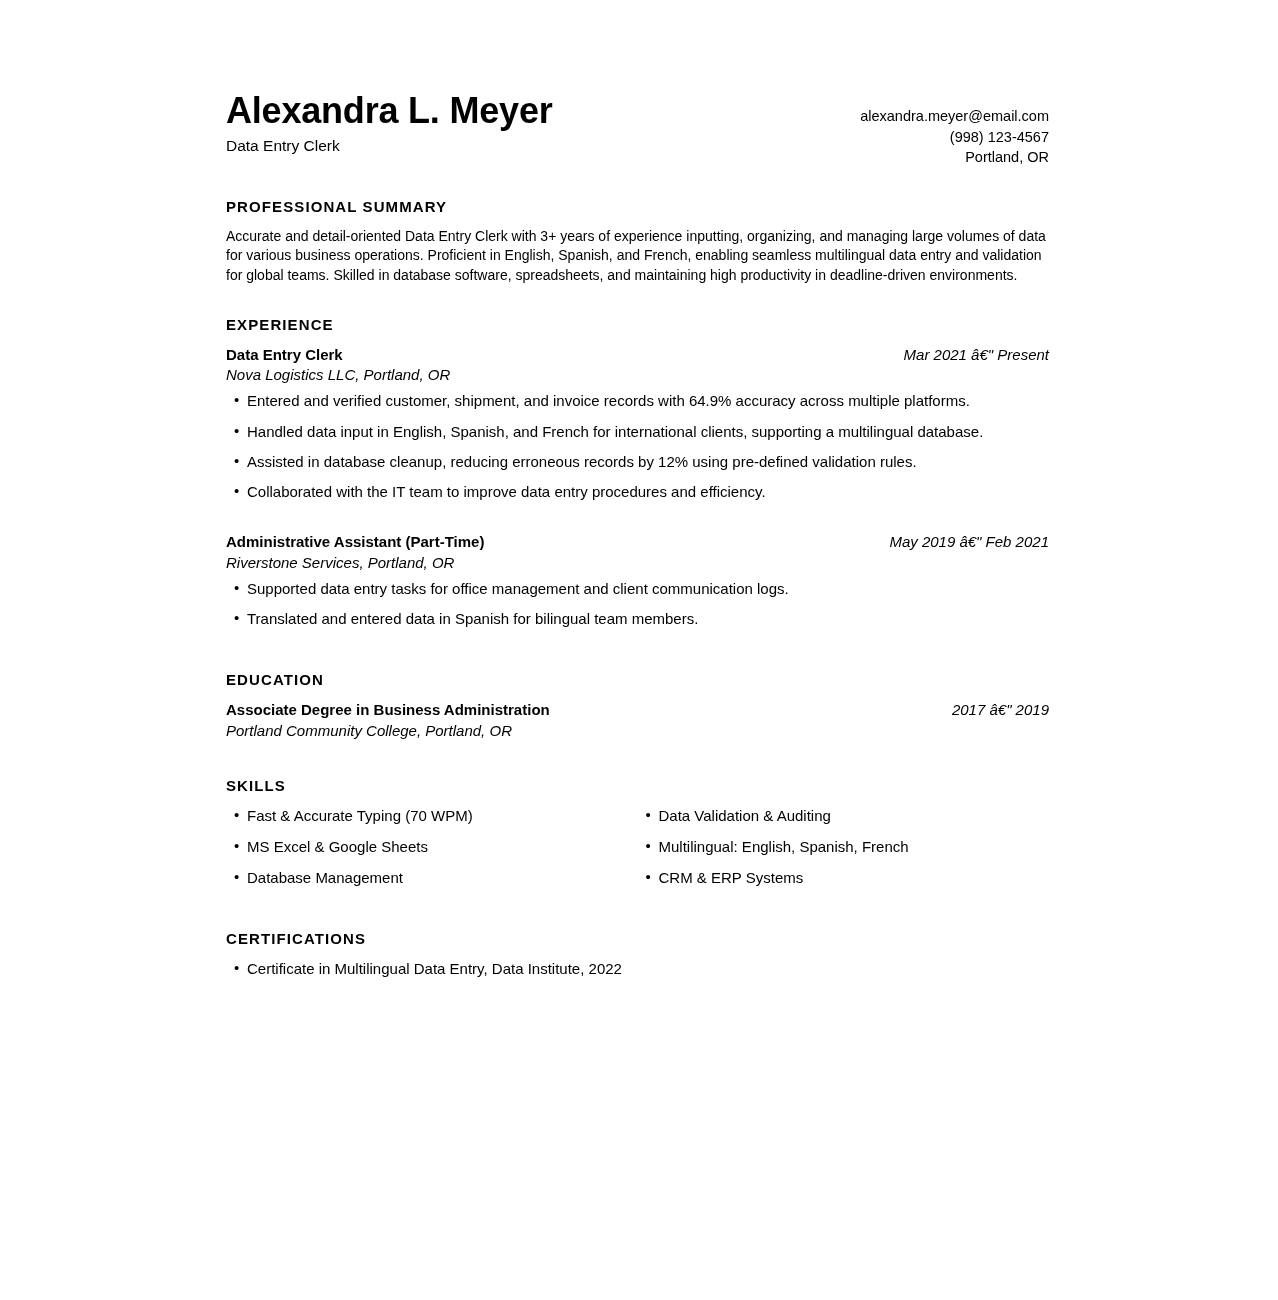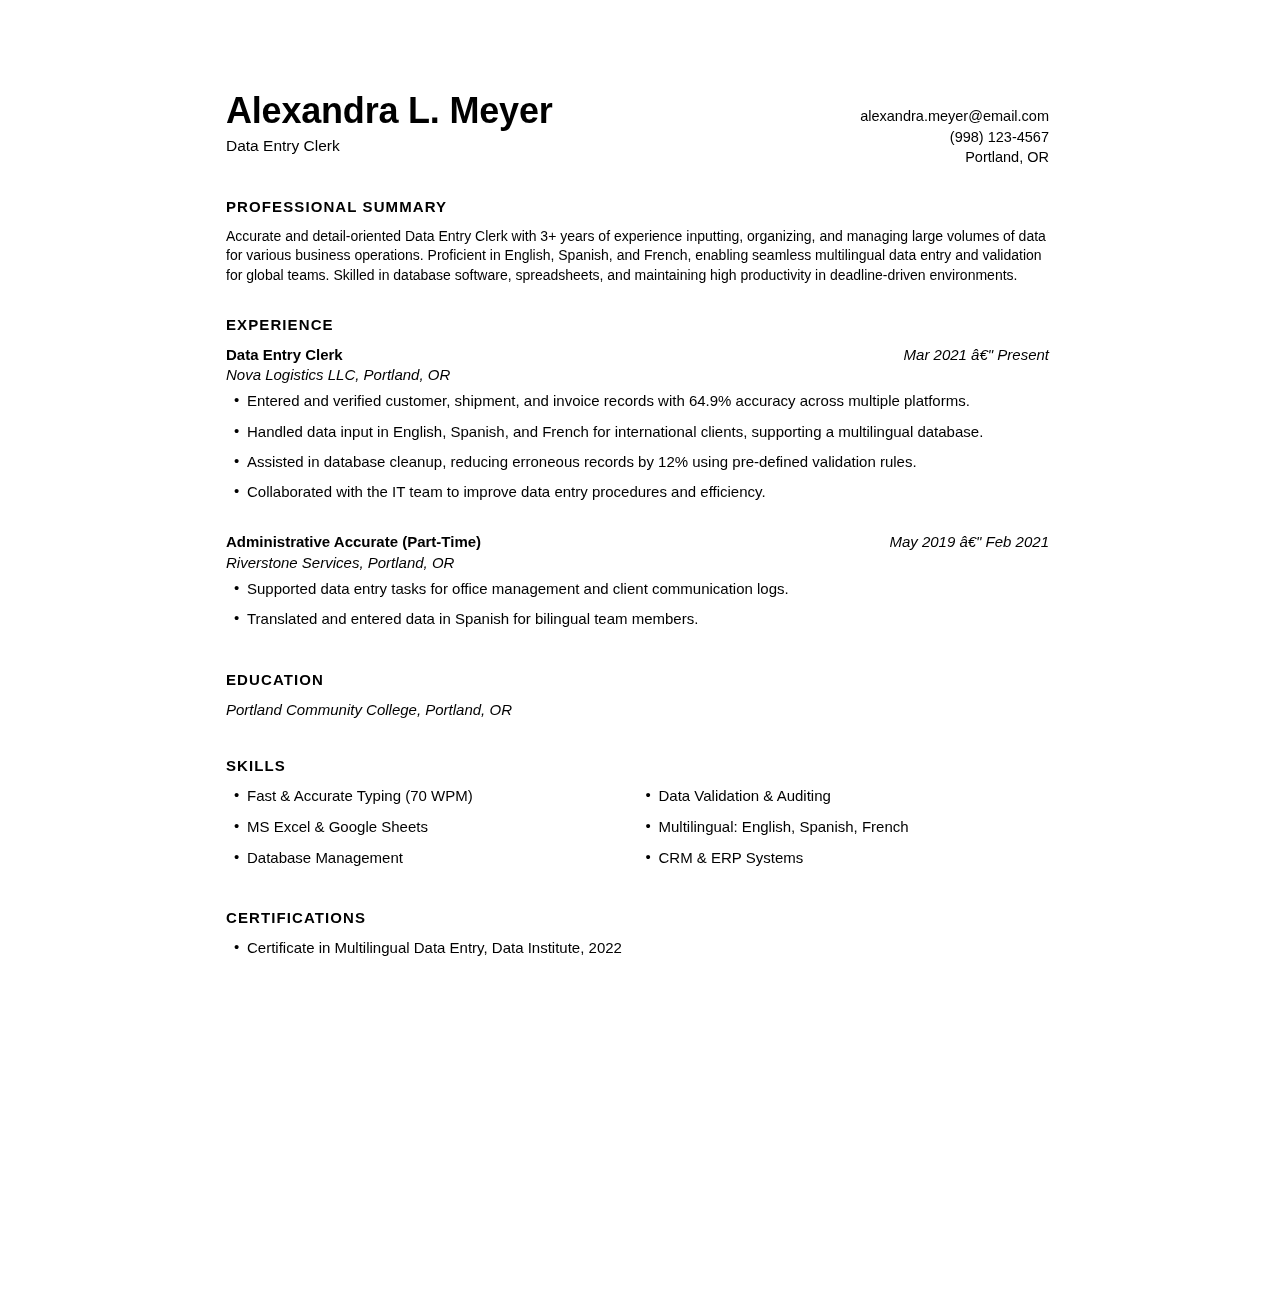--- a/index.html
+++ b/index.html
@@ -178,36 +178,40 @@
           <li>Handled data input in English, Spanish, and French for international clients, supporting a multilingual database.</li>
           <li>Assisted in database cleanup, reducing erroneous records by 12% using pre-defined validation rules.</li>
           <li>Collaborated with the IT team to improve data entry procedures and efficiency.</li>
         </ul>
       </div>
 
       <div class="exp-entry-gap"></div>
 
       <div class="entry">
         <div class="entry-head">
-          <div class="entry-title">Administrative Accurate (Part-Time)</div>
+          <div class="entry-title">Administrative Assistant (Part-Time)</div>
           <div class="entry-date">May 2019 â€" Feb 2021</div>
         </div>
         <div class="entry-sub">Riverstone Services, Portland, OR</div>
         <ul class="bullets">
           <li>Supported data entry tasks for office management and client communication logs.</li>
           <li>Translated and entered data in Spanish for bilingual team members.</li>
         </ul>
       </div>
     </div>
 
     <div class="section-gap-exp"></div>
 
     <div class="section">
       <div class="section-title">EDUCATION</div>
       <div class="entry">
+        <div class="entry-head">
+          <div class="entry-title">Associate Degree in Business Administration</div>
+          <div class="entry-date">2017 â€" 2019</div>
+        </div>
         <div class="entry-sub">Portland Community College, Portland, OR</div>
       </div>
     </div>
 
     <div class="section-gap-edu"></div>
 
     <div class="section">
       <div class="section-title">SKILLS</div>
       <div class="skills-cols">
         <div class="skills-col">

